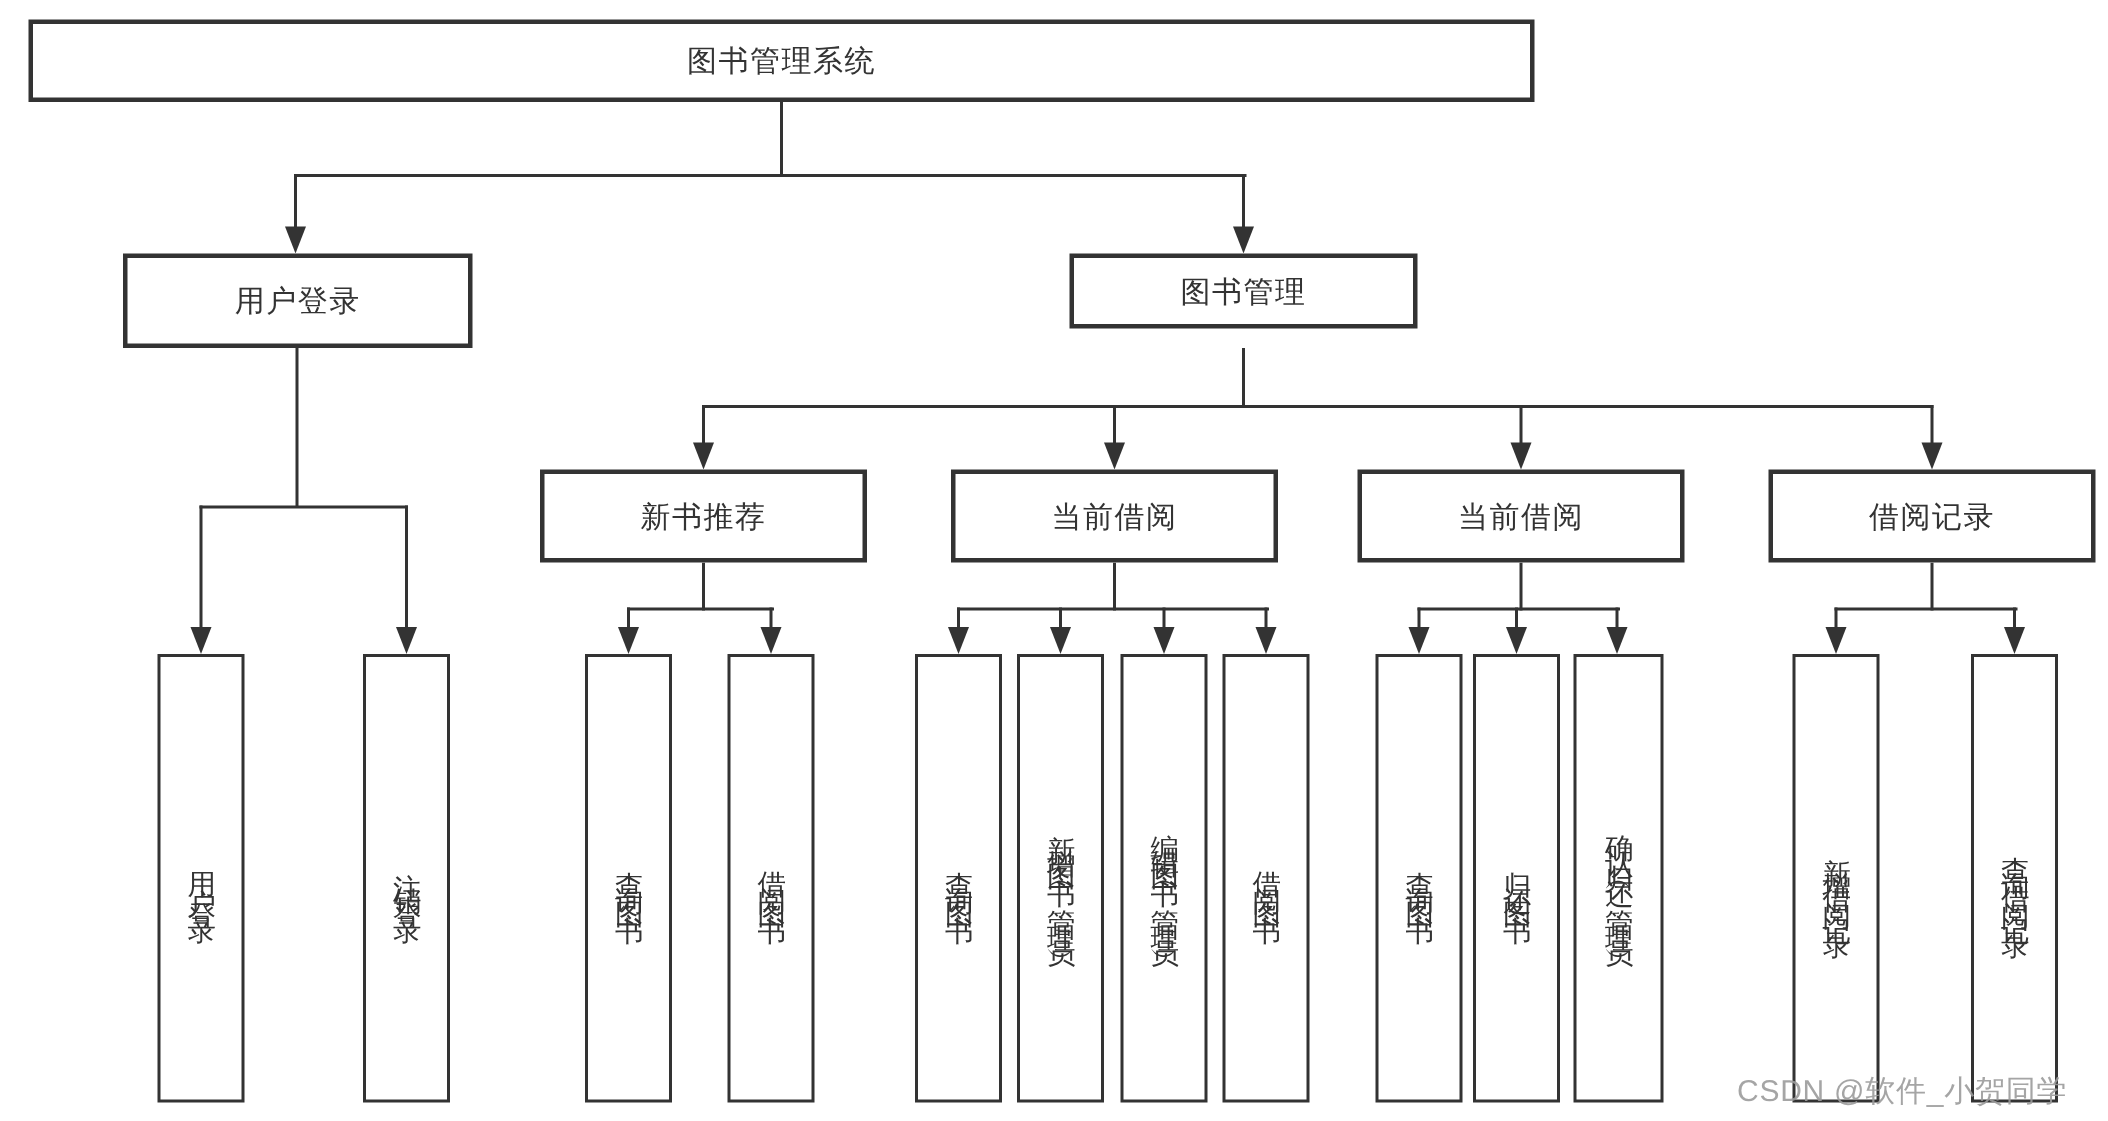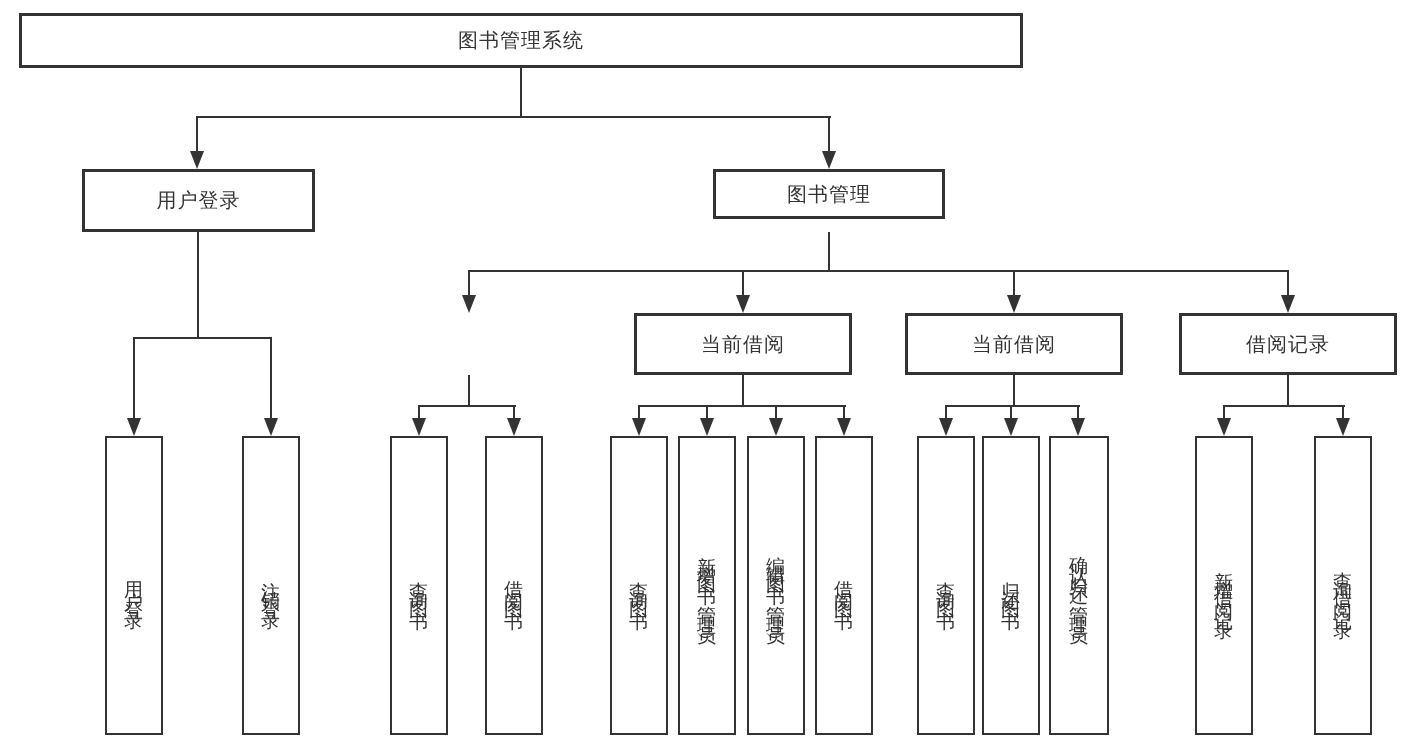--- a/index.html
+++ b/index.html
@@ -133,20 +133,23 @@
     <span>图书管理系统</span>
   </div>
 
   <div class="box hbox" style="left:82px;top:169px;width:233px;height:63px">
     <span>用户登录</span>
   </div>
   <div class="box hbox" style="left:713px;top:169px;width:232px;height:50px">
     <span>图书管理</span>
   </div>
 
+  <div class="box hbox" style="left:360px;top:313px;width:218px;height:62px">
+    <span>新书推荐</span>
+  </div>
   <div class="box hbox" style="left:634px;top:313px;width:218px;height:62px">
     <span>当前借阅</span>
   </div>
   <div class="box hbox" style="left:905px;top:313px;width:218px;height:62px">
     <span>当前借阅</span>
   </div>
   <div class="box hbox" style="left:1179px;top:313px;width:218px;height:62px">
     <span>借阅记录</span>
   </div>
 
@@ -187,14 +190,15 @@
     <span class="vtext">确认归还（管理员）</span>
   </div>
 
   <div class="box leaf" style="left:1195px;top:436px;width:58px;height:299px">
     <span class="vtext">新增借阅记录</span>
   </div>
   <div class="box leaf" style="left:1314px;top:436px;width:58px;height:299px">
     <span class="vtext">查询借阅记录</span>
   </div>
 
+  <div class="watermark">CSDN @软件_小贺同学</div>
 
 </div>
 
 </body></html>

